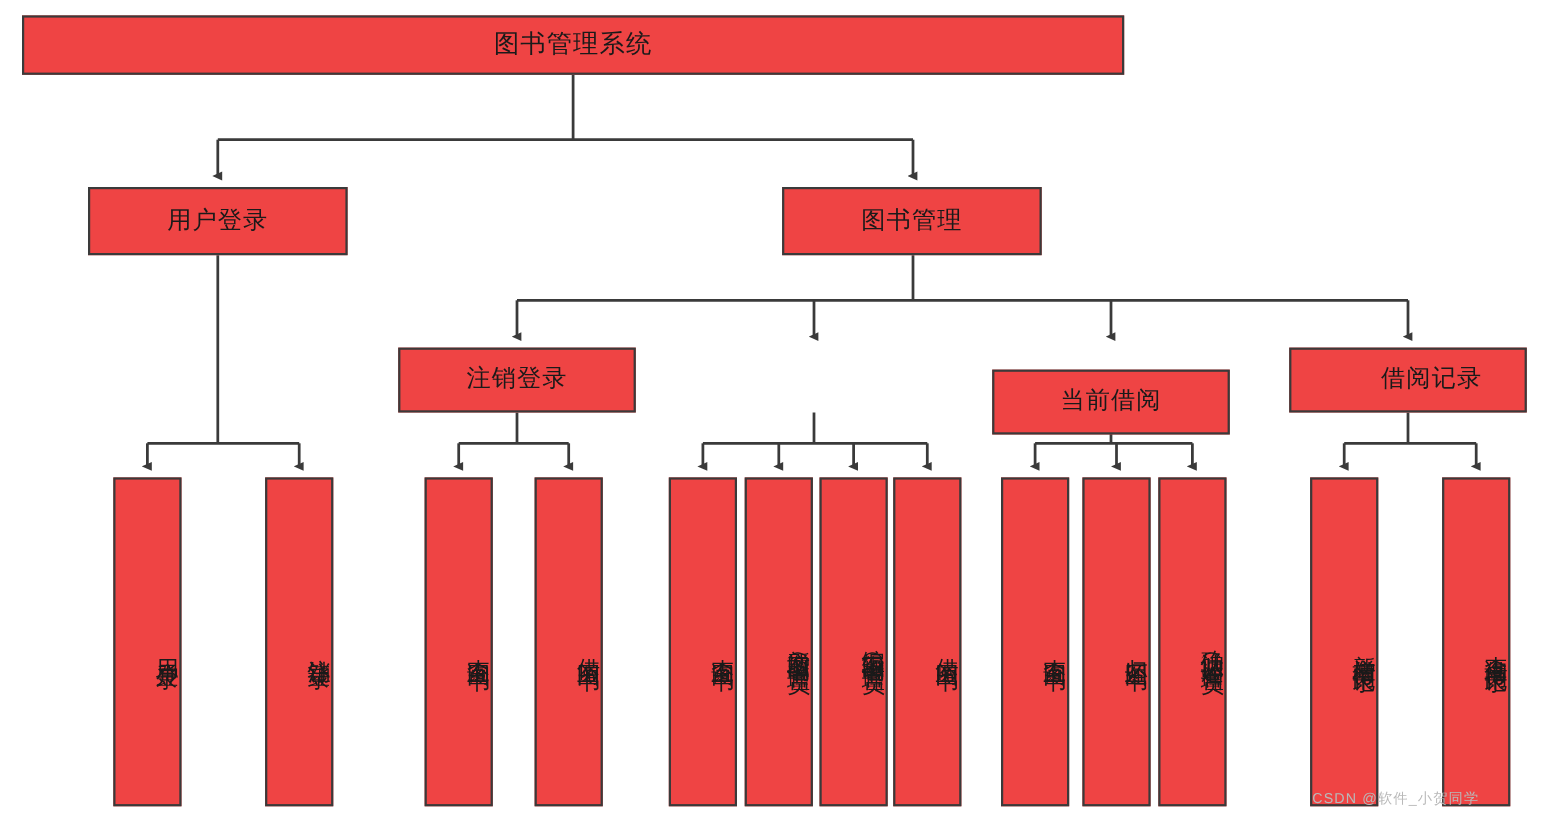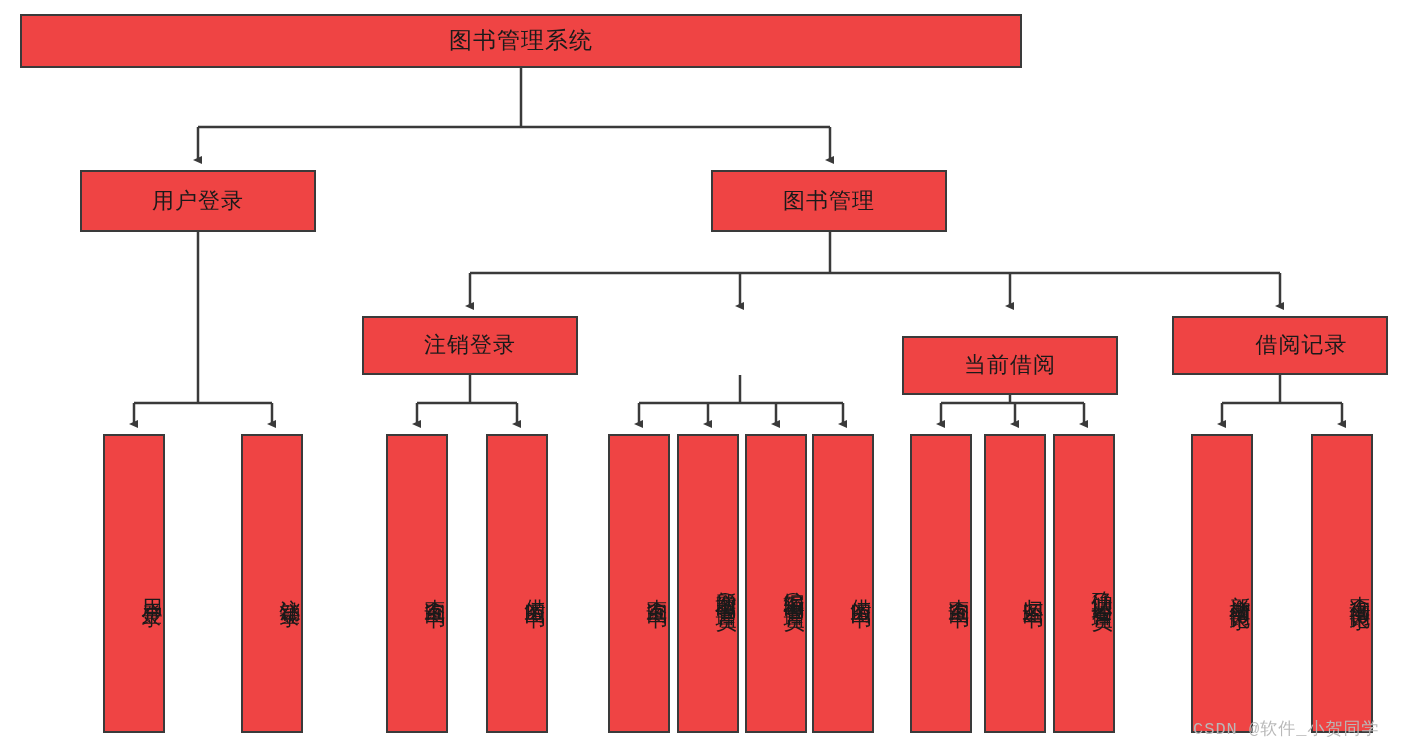--- a/index.html
+++ b/index.html
@@ -56,25 +56,25 @@
     padding-top: 8px;
     white-space: nowrap;
   }
   .node.vert > .vlabel {
     writing-mode: vertical-rl;
     text-orientation: upright;
     display: block;
   }
   .watermark {
     position: absolute;
-    font-size: 17px;
+    font-size: 13px;
     color: #b9b9b9;
     letter-spacing: 1px;
     white-space: nowrap;
-    font-family: Liberation Mono, monospace;
+    font-family: Liberation Sans, sans-serif;
   }
 </style>
 </head>
 <body>
 
 <div id="canvas">
 
   <svg id="edges" viewBox="0 0 1405 747" width="1405" height="747" aria-hidden="true">
     <defs>
       <marker id="arrow" markerWidth="10" markerHeight="10" refX="5" refY="5" orient="auto" markerUnits="userSpaceOnUse">

